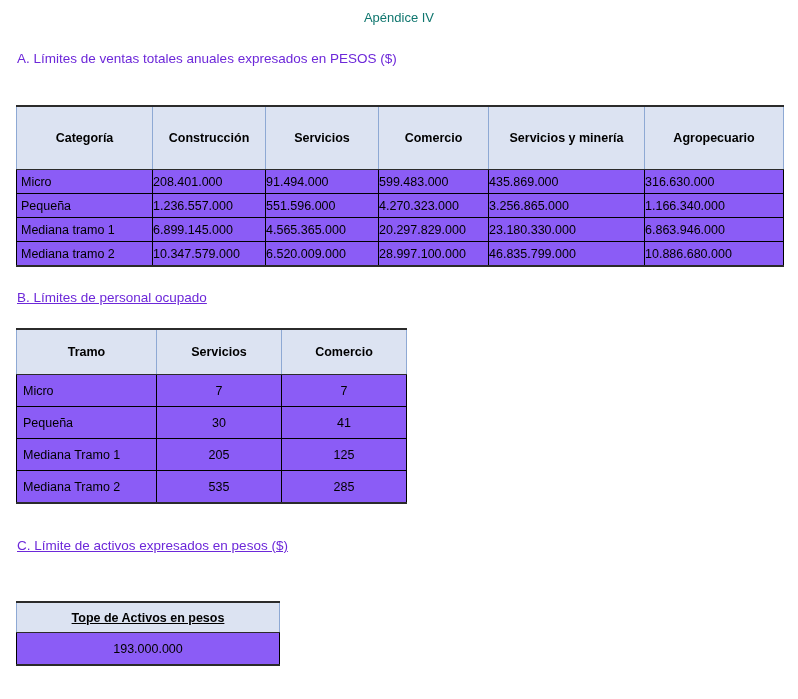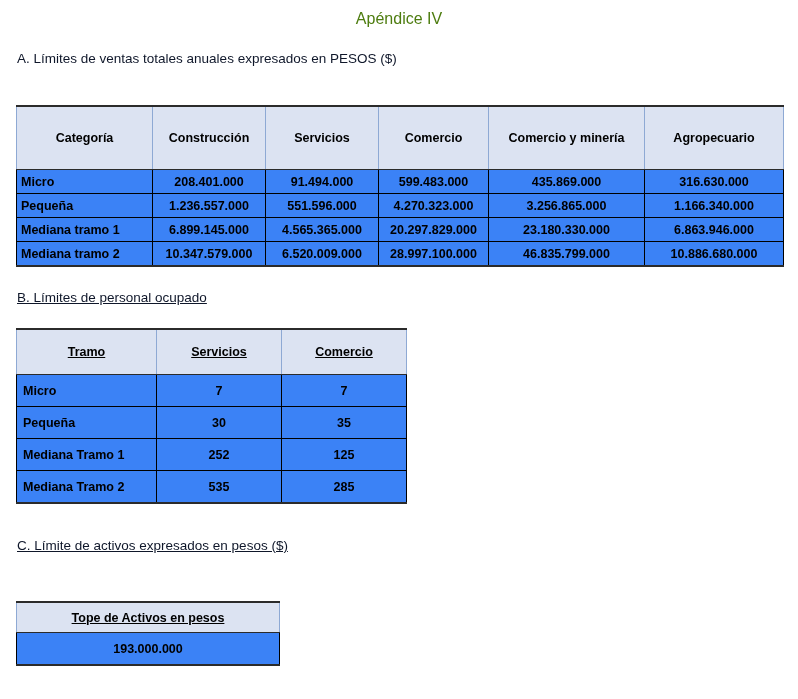--- a/index.html
+++ b/index.html
@@ -15,45 +15,45 @@
     position: relative;
     overflow: hidden;
   }
 
   .page-title {
     position: absolute;
     left: 0;
     top: 10px;
     width: 798px;
     text-align: center;
-    font-size: 16px;
-    color: #4d7c0f;
+    font-size: 13px;
+    color: #0f766e;
   }
 
   .section-heading {
     position: absolute;
     font-size: 13.5px;
-    color: #0f172a;
+    color: #6d28d9;
     white-space: nowrap;
   }
   #heading-a { left: 17px; top: 51px; }
   #heading-b { left: 17px; top: 290px; text-decoration: underline; }
   #heading-c { left: 17px; top: 538px; text-decoration: underline; }
 
   table {
     position: absolute;
     border-collapse: collapse;
     table-layout: fixed;
   }
   table td, table th {
     border: 1px solid #000000;
     font-size: 12.5px;
-    font-weight: bold;
+    font-weight: normal;
     color: #000000;
-    background: #3b82f6;
+    background: #8b5cf6;
     padding: 0;
   }
   thead th {
     background: #dce3f2;
     font-weight: bold;
     text-align: center;
     border-left: 1px solid #8ea9d4;
     border-right: 1px solid #8ea9d4;
     border-top: 2px solid #2b2b2b;
     border-bottom: 1px solid #2b2b2b;
@@ -65,33 +65,32 @@
     top: 105px;
     width: 767px;
   }
   #table-sales thead th { height: 62px; }
   #table-sales tbody td { height: 23px; }
   #table-sales tbody td.label {
     text-align: left;
     padding-left: 4px;
   }
   #table-sales tbody td.num {
-    text-align: center;
   }
   #table-sales tbody tr:last-child td {
     border-bottom: 2px solid #2b2b2b;
   }
 
   
   #table-staff {
     left: 16px;
     top: 328px;
     width: 390px;
   }
-  #table-staff thead th { height: 44px; text-decoration: underline; }
+  #table-staff thead th { height: 44px; }
   #table-staff tbody td { height: 31px; }
   #table-staff tbody td.label {
     text-align: left;
     padding-left: 6px;
   }
   #table-staff tbody td.num {
     text-align: center;
   }
   #table-staff tbody tr:last-child td {
     border-bottom: 2px solid #2b2b2b;
@@ -127,21 +126,21 @@
     <col style="width:110px">
       <col style="width:156px">
       <col style="width:139px">
   </colgroup>
   <thead>
     <tr>
       <th>Categoría</th>
       <th>Construcción</th>
       <th>Servicios</th>
       <th>Comercio</th>
-      <th>Comercio y minería</th>
+      <th>Servicios y minería</th>
       <th>Agropecuario</th>
     </tr>
   </thead>
   <tbody>
     <tr>
       <td class="label">Micro</td>
       <td class="num">208.401.000</td>
       <td class="num">91.494.000</td>
       <td class="num">599.483.000</td>
       <td class="num">435.869.000</td>
@@ -191,25 +190,25 @@
   </thead>
   <tbody>
     <tr>
       <td class="label">Micro</td>
       <td class="num">7</td>
       <td class="num">7</td>
     </tr>
     <tr>
       <td class="label">Pequeña</td>
       <td class="num">30</td>
-      <td class="num">35</td>
+      <td class="num">41</td>
     </tr>
     <tr>
       <td class="label">Mediana Tramo 1</td>
-      <td class="num">252</td>
+      <td class="num">205</td>
       <td class="num">125</td>
     </tr>
     <tr>
       <td class="label">Mediana Tramo 2</td>
       <td class="num">535</td>
       <td class="num">285</td>
     </tr>
   </tbody>
 </table>
 

